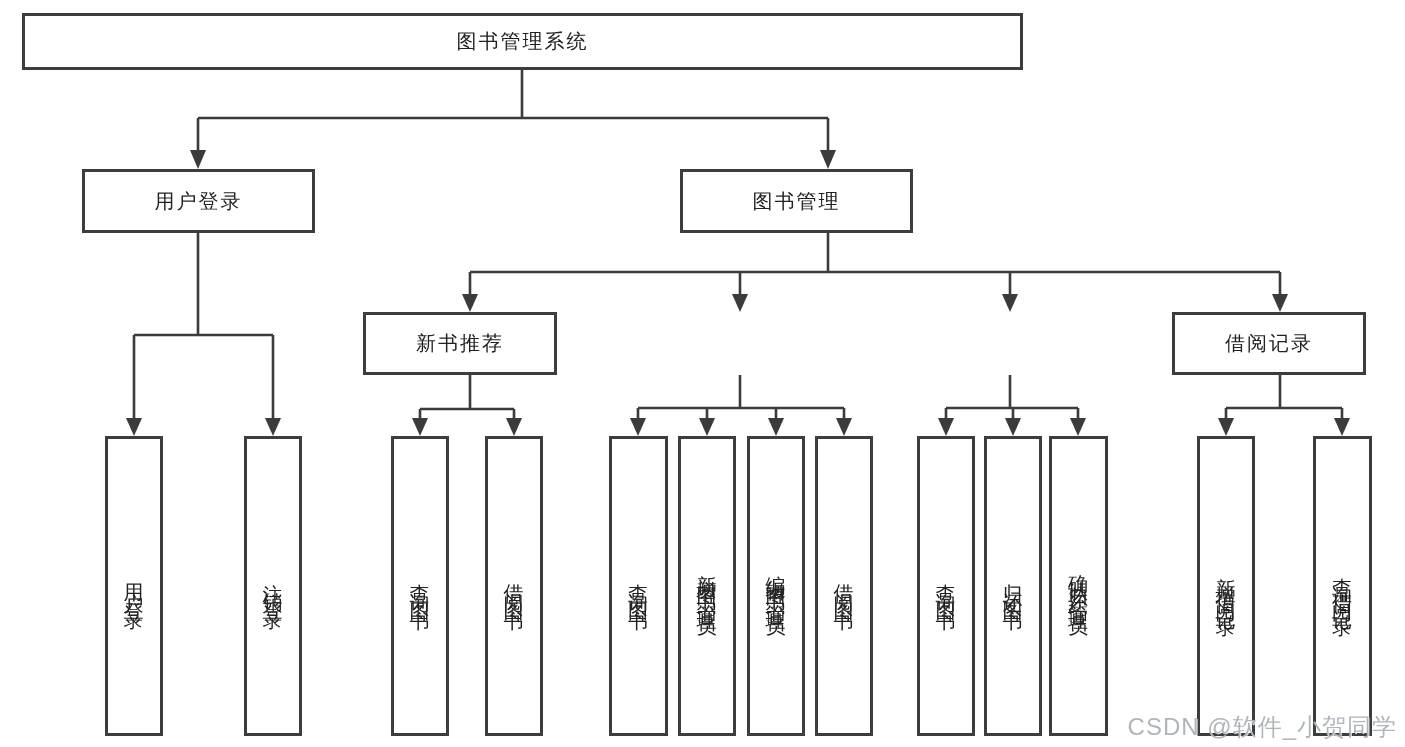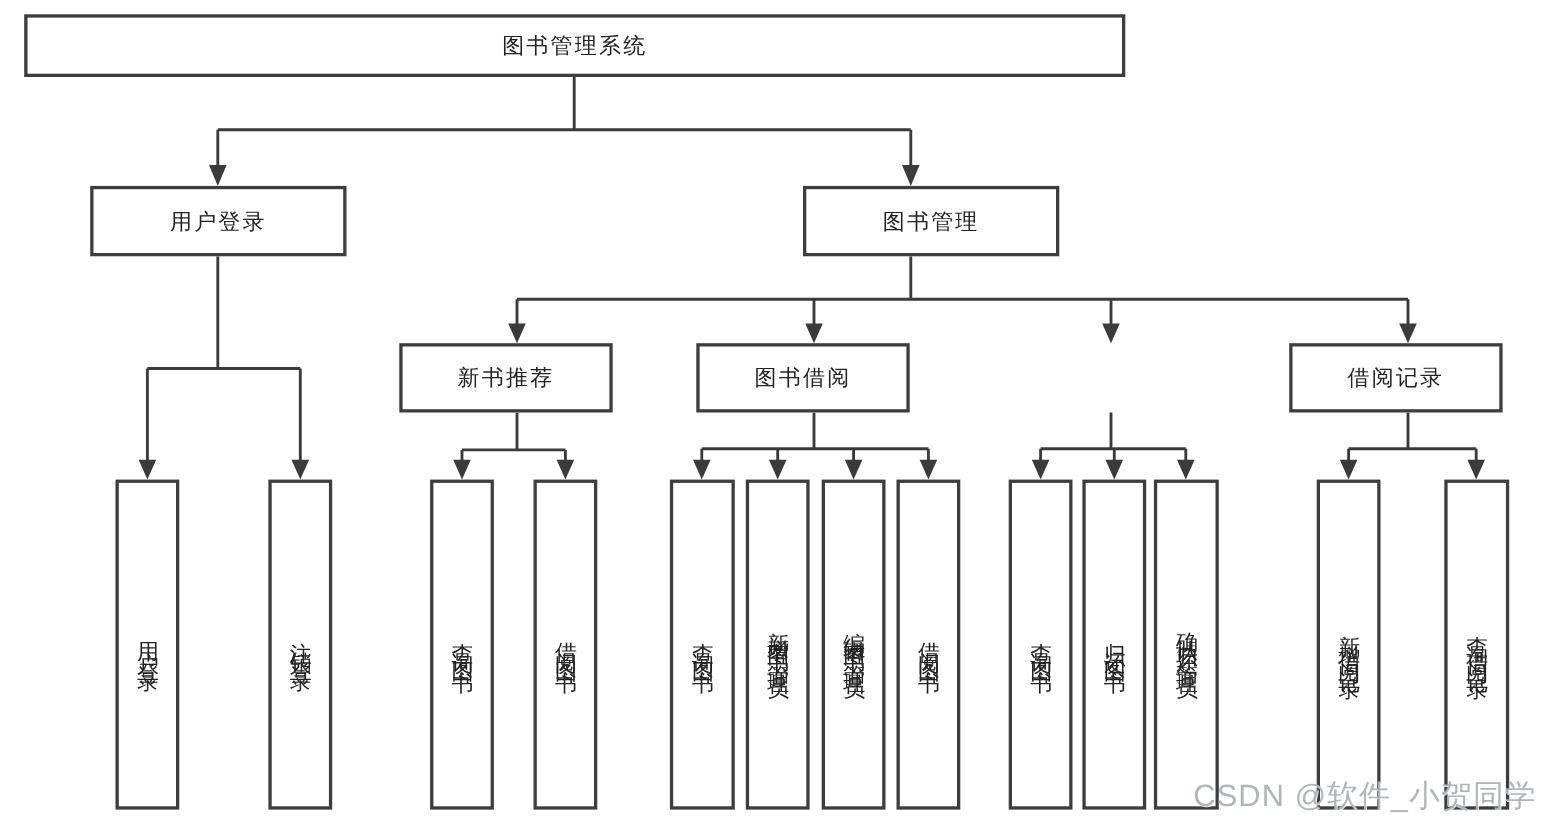--- a/index.html
+++ b/index.html
@@ -63,21 +63,21 @@
     padding-bottom: 0;
   }
   .vbox span {
     display: block;
   }
   #watermark {
     position: absolute;
     right: 8px;
     bottom: 4px;
     z-index: 3;
-    font-size: 28px;
+    font-size: 24px;
     letter-spacing: 1px;
     color: rgba(172, 177, 182, 0.95);
     text-shadow: 1px 1px 0 rgba(255,255,255,0.8);
     white-space: nowrap;
   }
   .wire {
     stroke: #3b3b3b;
     stroke-width: 2.6;
     fill: none;
   }
@@ -134,30 +134,27 @@
     </g>
   </svg>
 
   <div class="box hbox root">
     <span>图书管理系统</span>
   </div>
 
   <div class="box hbox lvl2" style="left:82px">
     <span>用户登录</span>
   </div>
-  <div class="box hbox lvl2" style="left:730px">
+  <div class="box hbox lvl2" style="left:680px">
     <span>图书管理</span>
   </div>
 
   <div class="box hbox lvl3" style="left:363px">
     <span>新书推荐</span>
   </div>
-  <div class="box hbox lvl3" style="left:633px">
-    <span>图书借阅</span>
-  </div>
   <div class="box hbox lvl3" style="left:1172px">
     <span>借阅记录</span>
   </div>
 
   <div class="box vbox" style="left:105px;width:58px">
     <span>用户登录</span>
   </div>
   <div class="box vbox" style="left:244px;width:58px">
     <span>注销登录</span>
   </div>

